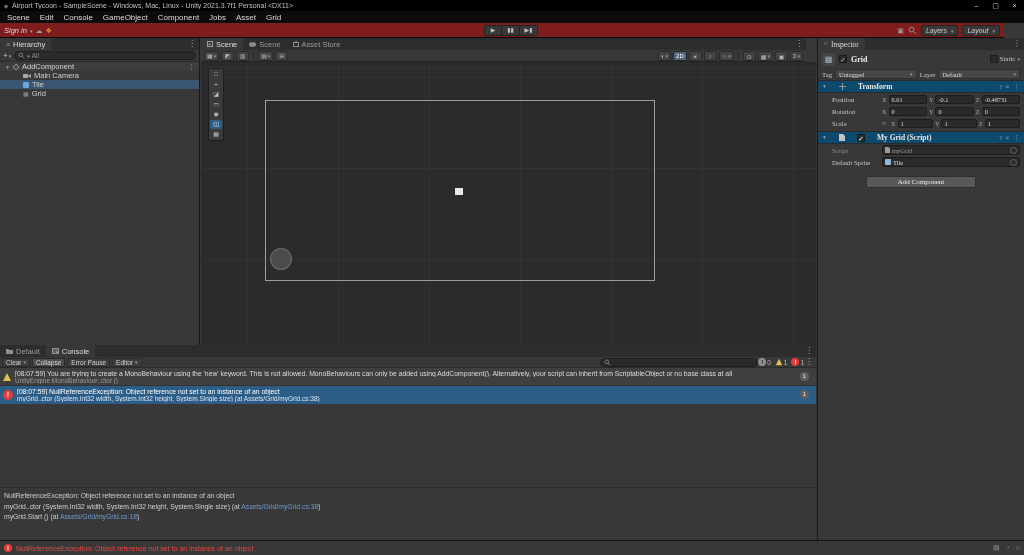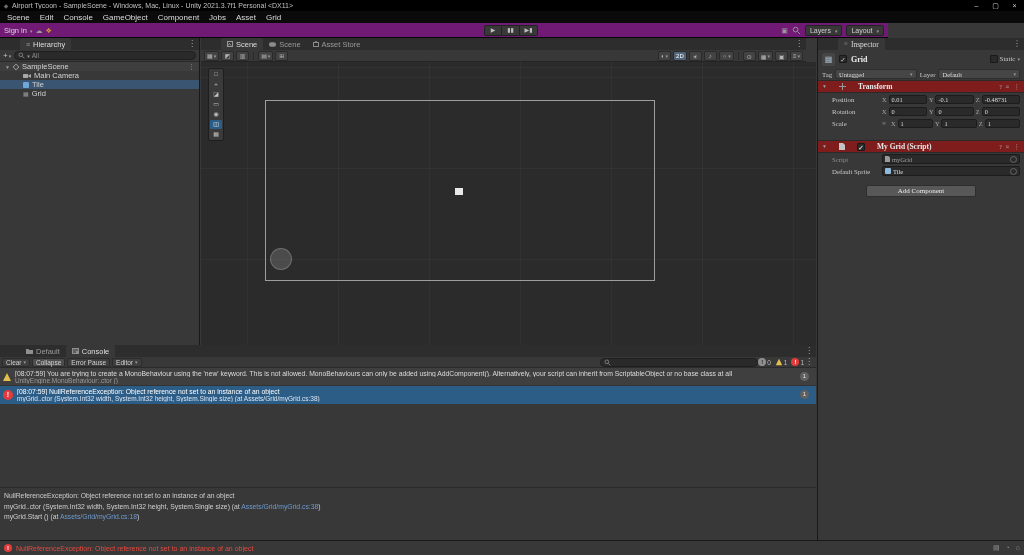--- a/index.html
+++ b/index.html
@@ -12,33 +12,33 @@
   #titlebar { left:0; top:0; width:1024px; height:11px; background:#000; display:flex; align-items:center; font-size:7px; color:#c0c0c0; }
   .tb-logo { width:12px; text-align:center; color:#6a6a6a; font-size:6px; }
   .tb-title { flex:1; white-space:nowrap; overflow:hidden; }
   .win-btn { width:19px; height:11px; line-height:11px; text-align:center; color:#cfcfcf; font-size:7px; }
 
   
   #menubar { left:0; top:11px; width:1024px; height:12px; background:#0b0b0b; display:flex; align-items:center; font-size:8px; color:#dcdcdc; padding-left:2px; }
   .menu-item { padding:0 5px; }
 
   
-  #toolbar { left:0; top:23px; width:888px; height:15px; background:#701a75; border-bottom:1px solid #060606; }
+  #toolbar { left:0; top:23px; width:1004px; height:15px; background:#7f1d1d; border-bottom:1px solid #060606;font-style:italic; }
   #signin { position:absolute; left:4px; top:2px; height:11px; display:flex; align-items:center; gap:3px; font-size:7.5px; color:#d8d8d8; }
   .tb-ic { color:#9a9a9a; font-size:7px; }
   .tb-ic.orange { color:#d89a3c; }
   #play-controls { position:absolute; left:484px; top:2px; display:flex; }
   .play-btn { width:18px; height:11px; background:#383838; border:1px solid #222; border-left-width:0; color:#bdbdbd; font-size:6px; line-height:9px; text-align:center; }
   .play-btn:first-child { border-left-width:1px; border-radius:2px 0 0 2px; }
   .play-btn:last-child { border-radius:0 2px 2px 0; }
   #toolbar-right { position:absolute; right:4px; top:2px; display:flex; gap:4px; align-items:center; height:11px; }
   .tb-drop { height:11px; background:#383838; border:1px solid #232323; border-radius:2px; color:#cfcfcf; font-size:7px; display:flex; align-items:center; gap:4px; padding:0 4px; }
 
   
-  .tabstrip { height:12px; background:#2d2d2d; display:flex; align-items:stretch; font-size:7.5px; color:#9a9a9a; position:relative;padding-left:20px; }
+  .tabstrip { height:12px; background:#2d2d2d; display:flex; align-items:stretch; font-size:7.5px; color:#9a9a9a; position:relative; }
   .tab { display:flex; align-items:center; gap:3px; padding:0 6px; }
   .tab.active { background:#383838; color:#dedede; border-radius:2px 2px 0 0; }
   .strip-dots { position:absolute; right:3px; top:1px; color:#aaa; font-size:8px; }
   .tab-svg { flex-shrink:0; }
 
   
   #hierarchy { left:0; top:38px; width:200px; height:307px; background:#383838; border-right:1px solid #191919; }
   .panel-toolbar { height:12px; background:#383838; border-bottom:1px solid #2a2a2a; display:flex; align-items:center; padding:0 3px; gap:3px; font-size:7px; color:#c8c8c8; }
   .create-btn { display:flex; align-items:center; gap:1px; font-size:8px; }
   .dd { font-size:5px; color:#9a9a9a; }
@@ -74,21 +74,21 @@
 
   
   #inspector { left:817px; top:38px; width:207px; height:502px; background:#383838; border-left:1px solid #191919;font-family:Liberation Serif, serif; }
   #insp-header { height:18px; display:flex; align-items:center; gap:4px; padding:0 4px; }
   .big-icon { width:13px; height:13px; background:#454545; border-radius:2px; color:#a9bcc9; font-size:8px; line-height:13px; text-align:center; }
   .chk { width:8px; height:8px; background:#2a2a2a; border:1px solid #191919; border-radius:1px; color:#d8d8d8; font-size:6.5px; line-height:7px; text-align:center; }
   #insp-name { font-size:8px; font-weight:bold; color:#ececec; flex:1; }
   #static-group { display:flex; align-items:center; gap:2px; font-size:7px; color:#c8c8c8; }
   #tag-row { height:12px; display:flex; align-items:center; gap:3px; padding:0 4px; font-size:6.8px; color:#c8c8c8; }
   .drop-field { flex:1; height:10px; background:#464646; border:1px solid #2e2e2e; border-radius:2px; font-size:6.5px; color:#dcdcdc; display:flex; align-items:center; justify-content:space-between; padding:0 3px; gap:2px; }
-  .comp-header { height:13px; background:#7f1d1d; border-top:1px solid #2a2a2a; border-bottom:1px solid #2a2a2a; display:flex; align-items:center; gap:12px; padding:0 4px; font-size:7.5px; font-weight:bold; color:#e8e8e8; }
+  .comp-header { height:13px; background:#0c4a6e; border-top:1px solid #2a2a2a; border-bottom:1px solid #2a2a2a; display:flex; align-items:center; gap:12px; padding:0 4px; font-size:7.5px; font-weight:bold; color:#e8e8e8; }
   .comp-hdr-icons { margin-left:auto; display:flex; gap:4px; color:#a8a8a8; font-weight:normal; font-size:6.5px; }
   .prop-row { height:12px; display:flex; align-items:center; padding:0 4px 0 14px; font-size:6.8px; color:#c8c8c8; gap:2px; }
   .prop-label { width:48px; flex-shrink:0; }
   .prop-label.disabled { color:#8e8e8e; }
   .link-ic { color:#8e8e8e; font-size:6px; width:7px; }
   .axis-group { display:flex; align-items:center; gap:2px; flex:1; min-width:0; }
   .axis-lab { font-size:6.3px; color:#a8a8a8; }
   .num-field { flex:1; height:9px; background:#2a2a2a; border:1px solid #1c1c1c; border-radius:2px; font-size:6.3px; color:#dedede; line-height:7.5px; padding:0 2px; min-width:0; overflow:hidden; white-space:nowrap; }
   .obj-field { flex:1; height:10px; background:#2a2a2a; border:1px solid #1c1c1c; border-radius:2px; display:flex; align-items:center; gap:2px; padding:0 2px; font-size:6.5px; color:#dedede; min-width:0; }
   .obj-field.disabled { color:#9a9a9a; }
@@ -195,21 +195,21 @@
           <circle cx="4" cy="4" r="2.6" fill="none" stroke="#8a8a8a" stroke-width="1.2"></circle>
           <line x1="6.2" y1="6.2" x2="9" y2="9" stroke="#8a8a8a" stroke-width="1.2"></line>
         </svg>
       <span class="dd">▾</span>
       <span>All</span>
     </div>
   </div>
   <div class="h-row scene-row">
     <span class="fold">▼</span>
     <span class="scene-ic"></span>
-    <span>SampleScene</span>
+    <span>AddComponent</span>
     <span class="row-dots">⋮</span>
   </div>
   <div class="h-row h-child">
     <svg class="tab-svg" width="8" height="6" viewBox="0 0 8 6">
         <rect x="0" y="1" width="5.2" height="4" rx="0.8" fill="#a8a8a8"></rect>
         <path d="M5.4 2.4 L8 1 V5 L5.4 3.6 Z" fill="#a8a8a8"></path>
       </svg>
     <span>Main Camera</span>
   </div>
   <div class="h-row h-child selected">
@@ -387,21 +387,21 @@
     <div class="axis-group">
       <span class="axis-lab">X</span>
       <div class="num-field">1</div>
       <span class="axis-lab">Y</span>
       <div class="num-field">1</div>
       <span class="axis-lab">Z</span>
       <div class="num-field">1</div>
     </div>
   </div>
 
-  <div class="comp-header" style="margin-top:11px;">
+  <div class="comp-header" style="margin-top:2px;">
     <span class="fold">▼</span>
     <svg class="tab-svg" width="6" height="7" viewBox="0 0 6 7">
         <path d="M0 0 H4 L6 2 V7 H0 Z" fill="#c4c4c4"></path>
       </svg>
     <span class="chk">✓</span>
     <span>My Grid (Script)</span>
     <div class="comp-hdr-icons">
       <span>?</span>
       <span>≡</span>
       <span>⋮</span>

